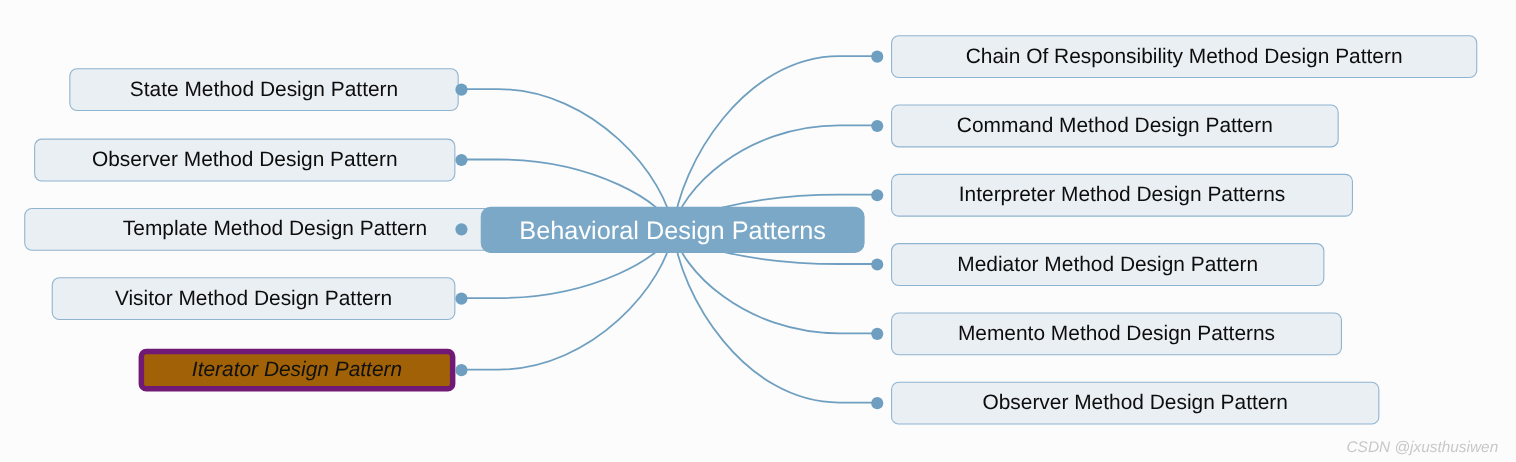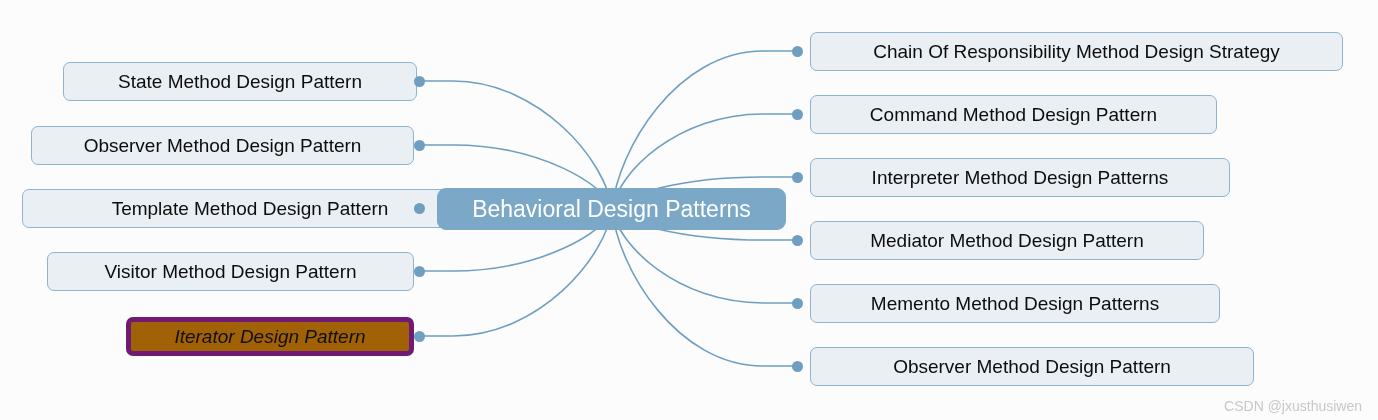--- a/index.html
+++ b/index.html
@@ -69,20 +69,21 @@
     z-index: 4;
   }
   #watermark {
     position: absolute;
     right: 16px;
     bottom: 6px;
     font-size: 14px;
     color: #c8c8c8;
     z-index: 5;
     white-space: nowrap;
+    font-style: italic;
   }
 </style>
 </head>
 <body>
 
 <div id="canvas">
 
   <svg id="edges" viewBox="0 0 1378 420" xmlns="http://www.w3.org/2000/svg">
       <path d="M 419 81 L 453 81 C 539 81, 606 160.36, 612 209" fill="none" stroke="#6f9fc0" stroke-width="1.6"></path>
       <path d="M 419 145 L 453 145 C 539 145, 606 184.68, 612 209" fill="none" stroke="#6f9fc0" stroke-width="1.6"></path>
@@ -112,21 +113,21 @@
       <div class="dot" style="left: 413.5px; top: 202.5px; background: rgb(111, 159, 192);"></div>
       <div class="node node-leaf" style="left: 47px; top: 252px; width: 367px;">
         <span>Visitor Method Design Pattern</span>
       </div>
       <div class="dot" style="left: 413.5px; top: 265.5px; background: rgb(111, 159, 192);"></div>
       <div class="node node-leaf highlight" style="left: 126px; top: 317px; width: 288px;">
         <span>Iterator Design Pattern</span>
       </div>
       <div class="dot" style="left: 413.5px; top: 330.5px; background: rgb(111, 159, 192);"></div>
       <div class="node node-leaf" style="left: 810px; top: 32px; width: 533px;">
-        <span>Chain Of Responsibility Method Design Strategy</span>
+        <span>Chain Of Responsibility Method Design Pattern</span>
       </div>
       <div class="dot" style="left: 791.5px; top: 45.5px; background: rgb(111, 159, 192);"></div>
       <div class="node node-leaf" style="left: 810px; top: 95px; width: 407px;">
         <span>Command Method Design Pattern</span>
       </div>
       <div class="dot" style="left: 791.5px; top: 108.5px; background: rgb(111, 159, 192);"></div>
       <div class="node node-leaf" style="left: 810px; top: 158px; width: 420px;">
         <span>Interpreter Method Design Patterns</span>
       </div>
       <div class="dot" style="left: 791.5px; top: 171.5px; background: rgb(111, 159, 192);"></div>

